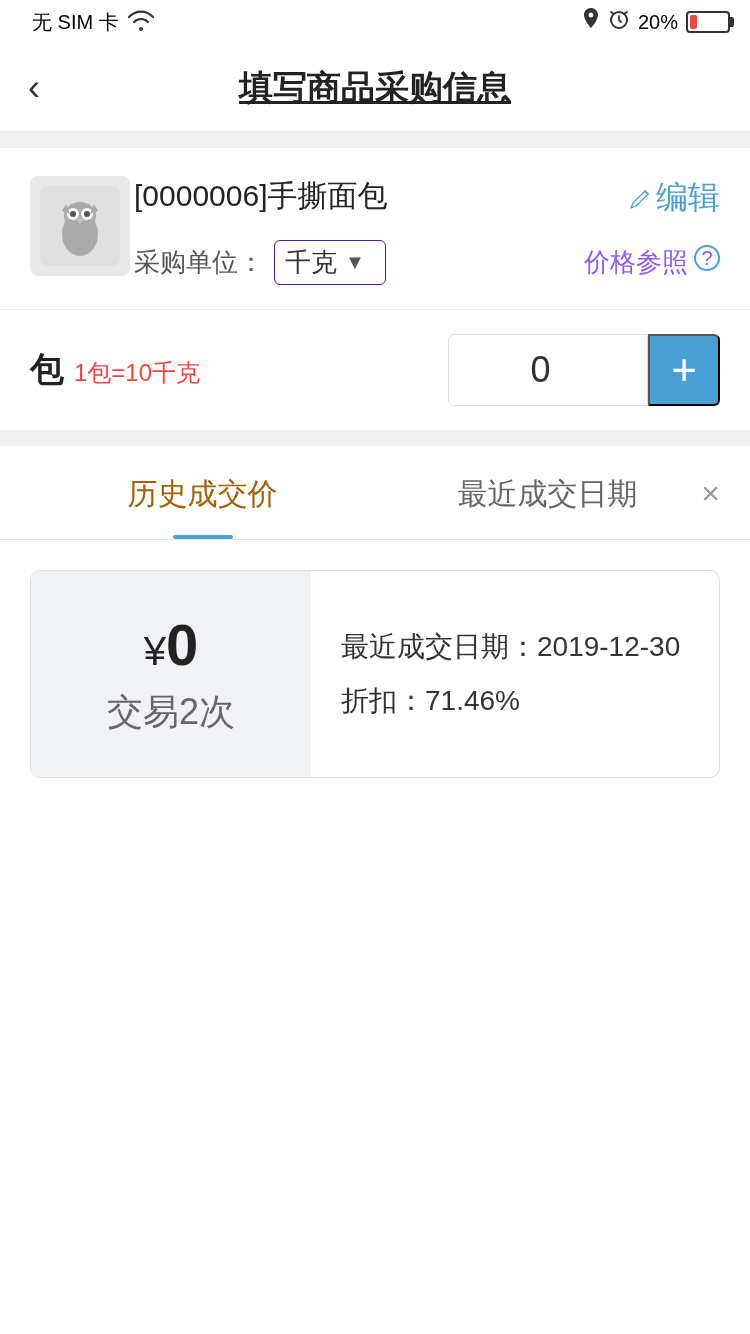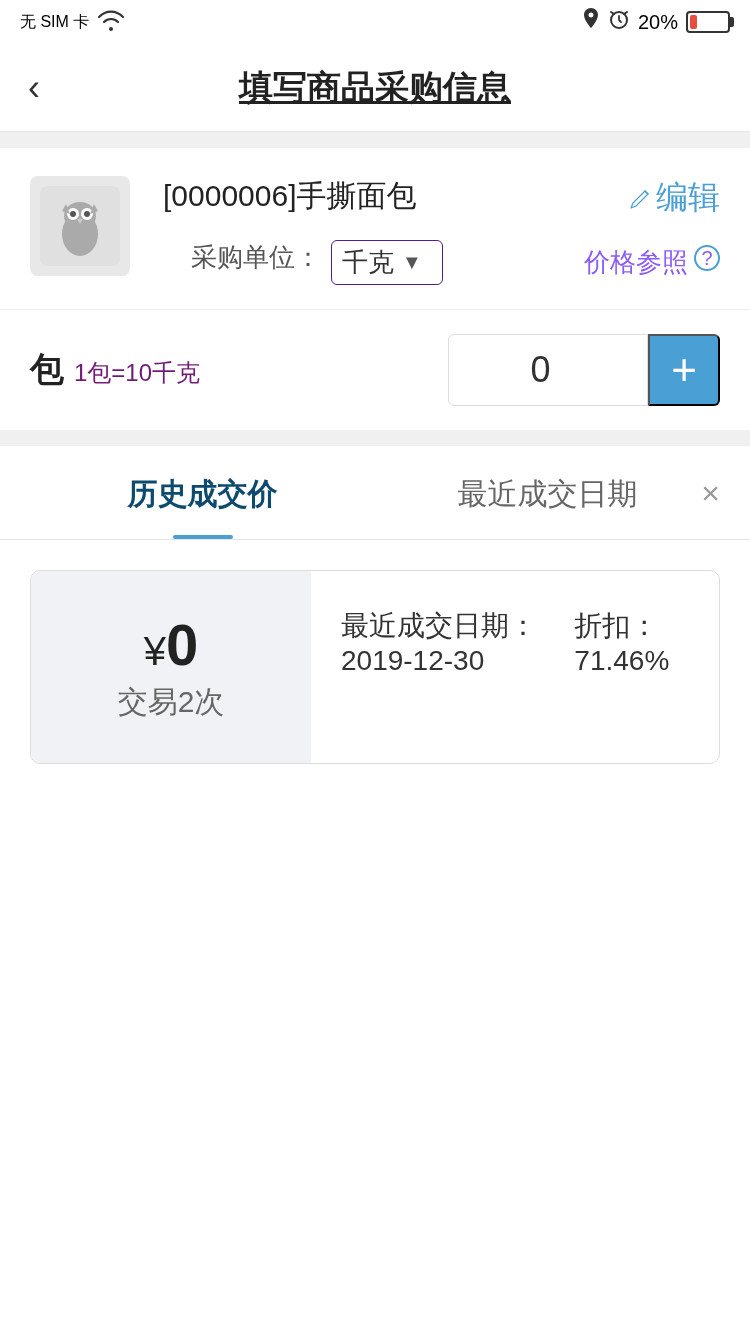--- a/index.html
+++ b/index.html
@@ -21,21 +21,22 @@
       align-items: center;
       justify-content: space-between;
       padding: 0 20px;
       font-size: 26px;
       font-weight: 500;
     }
     .status-left {
       display: flex;
       align-items: center;
       gap: 8px;
-      font-size: 16px;
+      font-size: 20px;
+      margin-left: 12px;
     }
     .status-center {
       font-size: 28px;
       font-weight: 600;
       position: absolute;
       left: 50%;
       transform: translateX(-50%);
     }
     .status-right {
       display: flex;
@@ -96,21 +97,21 @@
       text-decoration: underline;
     }
 
     
     .product-card {
       background: #fff;
       margin: 16px 0 0 0;
       padding: 28px 30px 24px 30px;
       display: flex;
       align-items: flex-start;
-      gap: 33px;
+      gap: 4px;
     }
     .product-thumb {
       width: 100px;
       height: 100px;
       background: #e8e8e8;
       border-radius: 8px;
       display: flex;
       align-items: center;
       justify-content: center;
       flex-shrink: 0;
@@ -187,21 +188,21 @@
       align-items: baseline;
       gap: 10px;
     }
     .quantity-unit-text {
       font-size: 34px;
       font-weight: 600;
       color: #222;
     }
     .quantity-sub {
       font-size: 24px;
-      color: #701a75;
+      color: #ef4444;
     }
     .quantity-control {
       display: flex;
       align-items: center;
       gap: 0;
     }
     .quantity-input {
       width: 200px;
       height: 72px;
       border: 1px solid #ddd;
@@ -236,22 +237,22 @@
     .tab-item {
       flex: 1;
       text-align: center;
       padding: 28px 0 24px 0;
       font-size: 30px;
       color: #666;
       cursor: pointer;
       position: relative;
     }
     .tab-item.active {
-      color: #0c4a6e;
-      font-weight: 700;
+      color: #a16207;
+      font-weight: 400;
     }
     .tab-item.active::after {
       content: '';
       position: absolute;
       bottom: 0;
       left: 50%;
       transform: translateX(-50%);
       width: 60px;
       height: 4px;
       background: #4a9fd4;
@@ -289,29 +290,29 @@
       justify-content: center;
       padding: 40px 20px;
       flex-shrink: 0;
     }
     .history-price {
       font-size: 58px;
       font-weight: 600;
       color: #222;
     }
     .history-count {
-      font-size: 30px;
+      font-size: 36px;
       color: #666;
-      margin-top: 4px;
+      margin-top: 10px;
     }
     .history-right {
       flex: 1;
       padding: 36px 30px;
       display: flex;
-      flex-direction: row;
+      flex-direction: column;
       justify-content: center;
       gap: 16px;
     }
     .history-detail-row {
       font-size: 28px;
       color: #333;
     }
 
     
     .bottom-area {
@@ -385,21 +386,21 @@
       <span class="product-name">[0000006]手撕面包</span>
       <span class="edit-btn">
         <svg width="22" height="22" viewBox="0 0 22 22" fill="#4a9fd4">
           <path d="M3 16L1 21l5-2L18 7l-3-3L3 16z" stroke="#4a9fd4" stroke-width="1.2" fill="none" stroke-linejoin="round"></path>
           <path d="M15 4l3 3" stroke="#4a9fd4" stroke-width="1.5" stroke-linecap="round"></path>
         </svg>
         <span>编辑</span>
       </span>
     </div>
     <div class="product-unit-row">
-      <div style="display:flex;margin-left:28px;">
+      <div style="display:flex;align-items:center;">
         <span class="unit-label">采购单位：</span>
         <span class="unit-select">
           <span>千克</span>
           <span class="unit-select-arrow">▼</span>
         </span>
       </div>
       <span class="price-ref">
         <span>价格参照</span>
         <span style="width:26px;height:26px;border-radius:50%;border:2px solid #4a9fd4;display:inline-flex;align-items:center;justify-content:center;font-size:20px;">?</span>
       </span>

